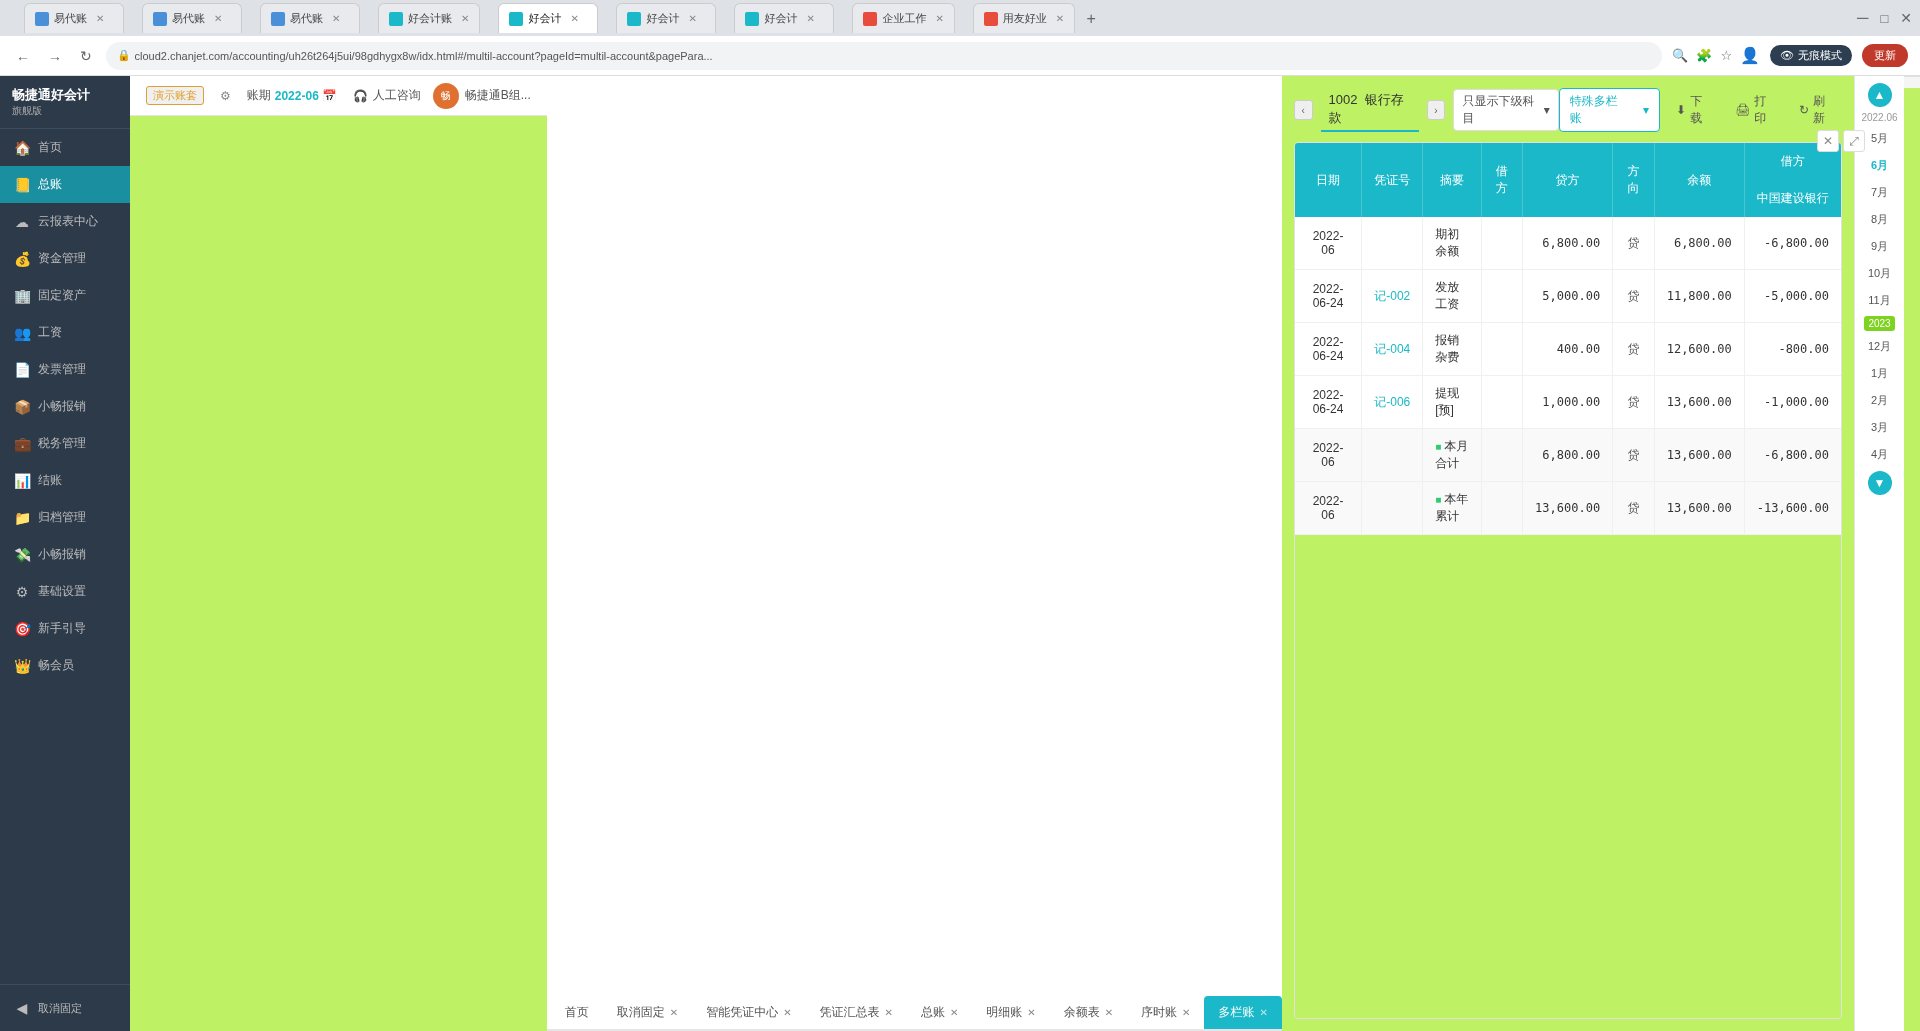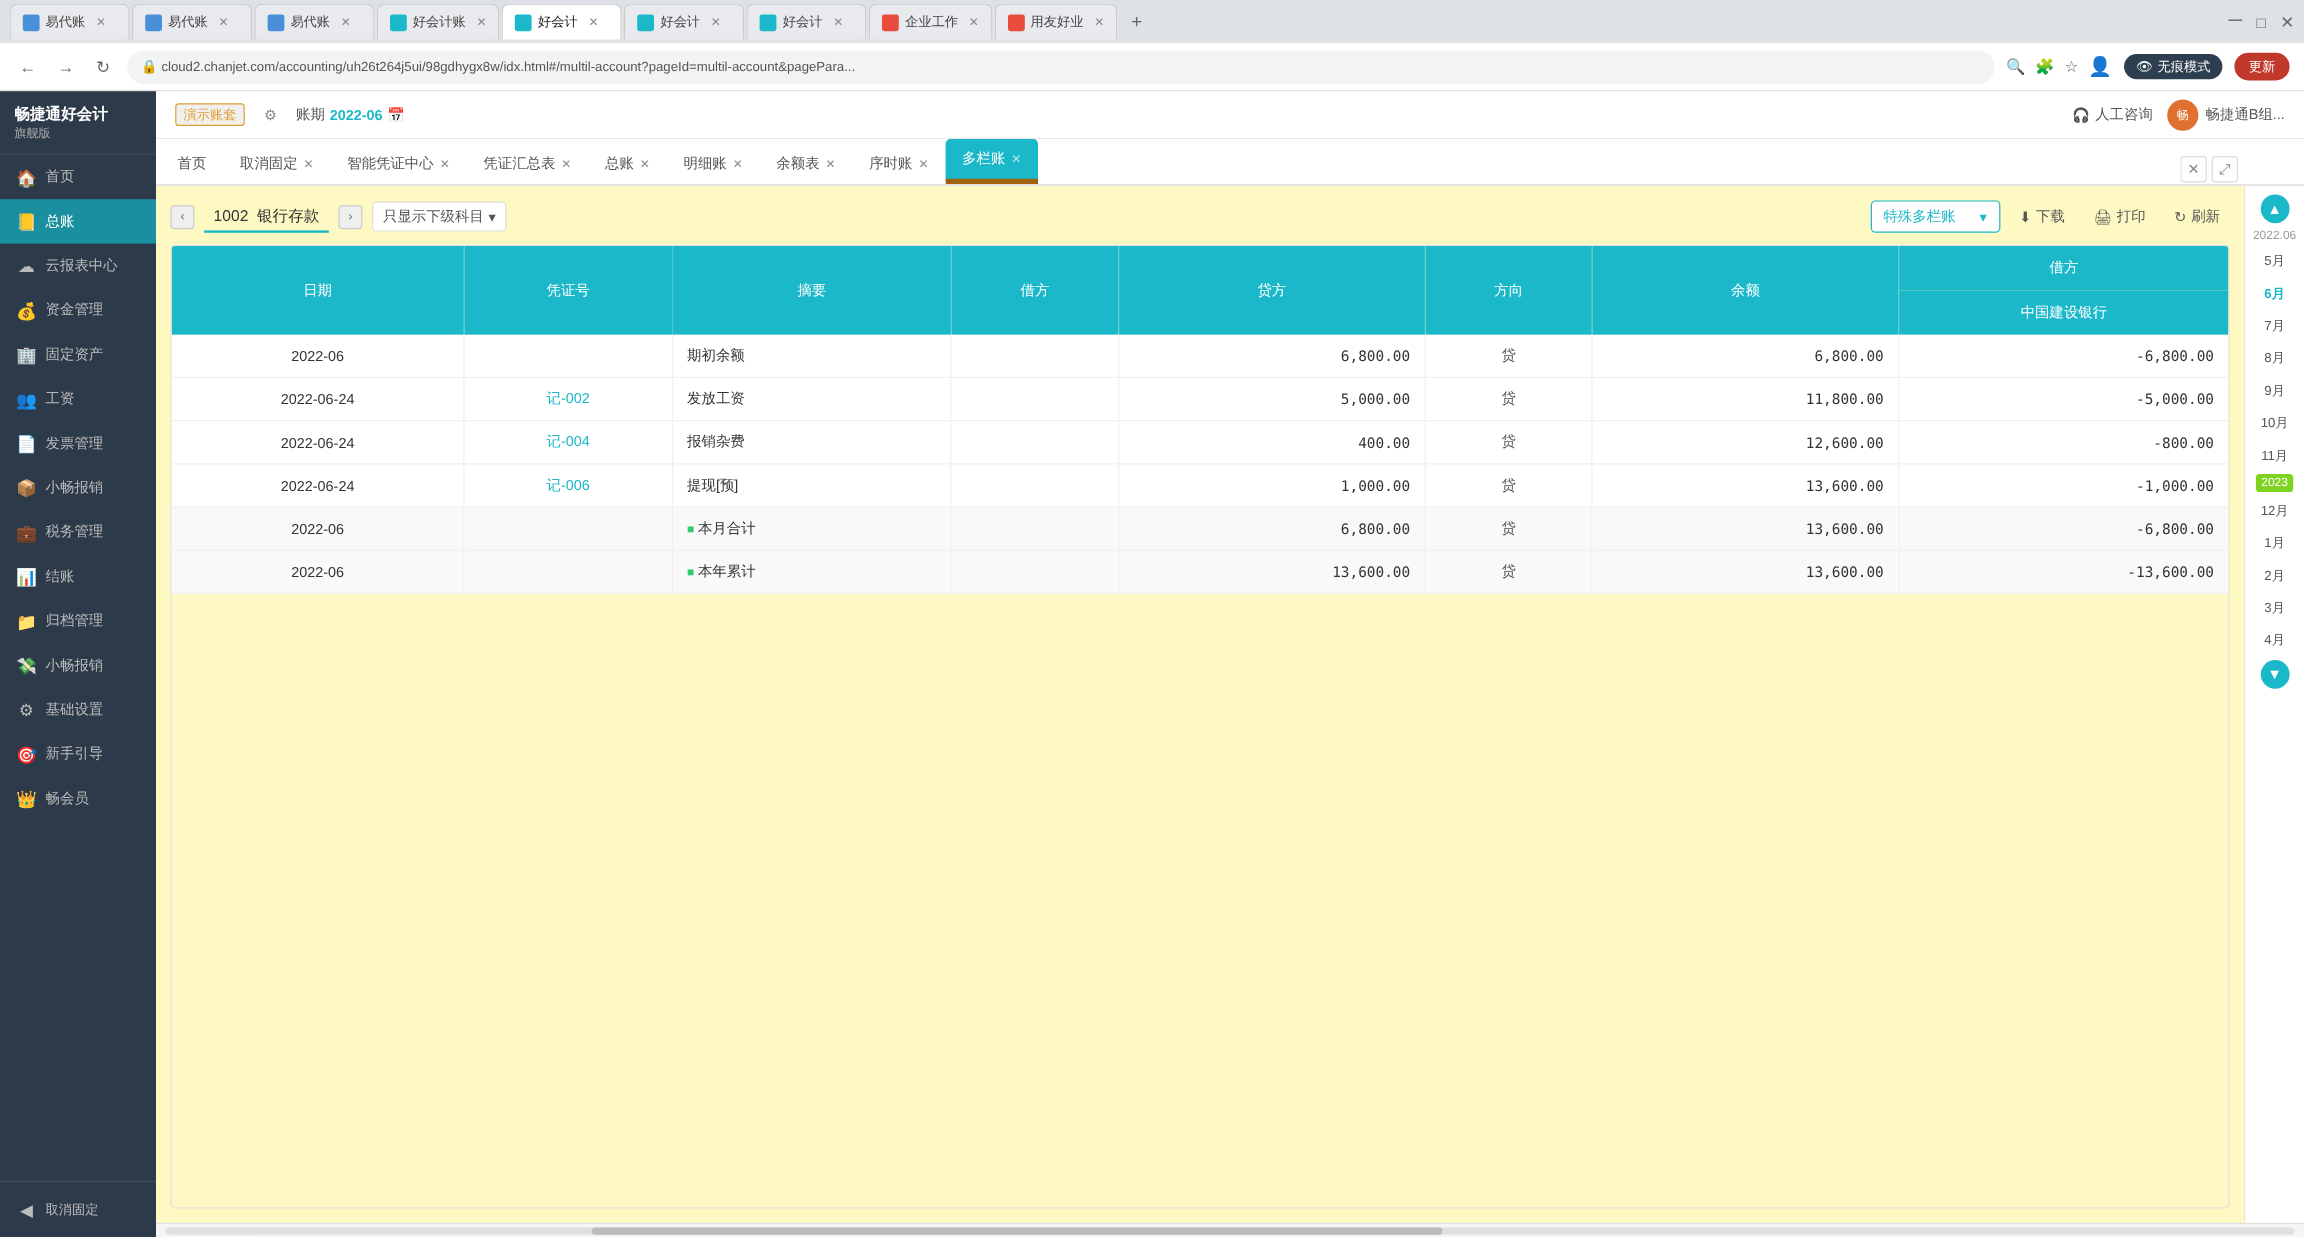--- a/index.html
+++ b/index.html
@@ -1,20 +1,20 @@
 <!DOCTYPE html>
 <html><head>
   <meta charset="utf-8">
   <style>
     * { box-sizing: border-box; margin: 0; padding: 0; }
     body { font-family: 'Microsoft YaHei', Arial, sans-serif; font-size: 12px; background: #f0f2f5; overflow: hidden; }
 
     
     .browser-chrome { background: #dee1e6; height: 36px; display: flex; align-items: center; padding: 0 8px; gap: 0; }
-    .tab { display: flex; align-items: center; height: 30px; padding: 0 10px; background: #e8eaed; border-radius: 6px 6px 0 0; font-size: 11px; color: #444; gap: 5px; min-width: 100px; cursor: pointer; border: 1px solid #ccc; border-bottom: none; margin-right: 1px; }
+    .tab { display: flex; align-items: center; height: 30px; padding: 0 10px; background: #e8eaed; border-radius: 6px 6px 0 0; font-size: 11px; color: #444; gap: 5px; min-width: 100px; cursor: pointer; border: 1px solid #ccc; border-bottom: none; margin-right: 1px; margin-left: 16px; }
     .tab.active { background: #fff; color: #222; }
     .tab .favicon { width: 14px; height: 14px; border-radius: 2px; display: inline-block; }
     .tab .close-btn { margin-left: 4px; color: #888; font-size: 10px; cursor: pointer; }
     .tab-add { width: 28px; height: 28px; display: flex; align-items: center; justify-content: center; color: #666; font-size: 16px; cursor: pointer; }
     .browser-controls { display: flex; align-items: center; gap: 12px; margin-left: auto; color: #666; font-size: 13px; }
 
     
     .address-bar { background: #fff; height: 40px; display: flex; align-items: center; padding: 0 12px; gap: 10px; border-bottom: 1px solid #ddd; }
     .nav-btn { color: #666; font-size: 14px; cursor: pointer; padding: 4px; }
     .url-box { flex: 1; height: 28px; background: #f1f3f4; border-radius: 14px; display: flex; align-items: center; padding: 0 12px; font-size: 11px; color: #555; overflow: hidden; }
@@ -30,34 +30,34 @@
     .logo-area { padding: 10px 12px; border-bottom: 1px solid #3d4d5e; }
     .logo-title { color: #fff; font-size: 13px; font-weight: bold; }
     .logo-sub { color: #aaa; font-size: 10px; }
     .nav-item { display: flex; align-items: center; gap: 8px; padding: 10px 14px; cursor: pointer; color: #bbb; font-size: 12px; transition: background 0.2s; }
     .nav-item.active { background: #1a8fa0; color: #fff; }
     .nav-icon { font-size: 14px; width: 16px; text-align: center; }
     .sidebar-bottom { margin-top: auto; padding: 8px 0; border-top: 1px solid #3d4d5e; }
     .sidebar-bottom .nav-item { font-size: 11px; padding: 7px 14px; }
 
     
-    .main { flex: 1; display: flex; flex-direction: column; overflow: hidden; background: #fef9c3; }
+    .main { flex: 1; display: flex; flex-direction: row; overflow: hidden; background: #bef264; }
 
     
     .top-bar { background: #fff; height: 40px; display: flex; align-items: center; padding: 0 16px; gap: 16px; border-bottom: 1px solid #e5e5e5; }
     .demo-badge { background: #f0f0f0; border: 1px solid #e0a030; color: #e0a030; border-radius: 3px; font-size: 11px; padding: 1px 6px; }
     .period-info { color: #555; font-size: 12px; display: flex; align-items: center; gap: 4px; }
     .top-bar-right { margin-left: auto; display: flex; align-items: center; gap: 12px; color: #555; font-size: 12px; }
     .avatar-area { display: flex; align-items: center; gap: 6px; }
     .avatar { width: 26px; height: 26px; border-radius: 50%; background: #e07030; display: flex; align-items: center; justify-content: center; color: #fff; font-size: 10px; }
 
     
     .tab-bar { background: #fff; display: flex; align-items: flex-end; padding: 0 0 0 4px; border-bottom: 2px solid #e5e5e5; overflow-x: auto; white-space: nowrap; }
     .page-tab { display: inline-flex; align-items: center; padding: 8px 14px; font-size: 12px; color: #555; cursor: pointer; border-bottom: 2px solid transparent; margin-bottom: -2px; gap: 5px; }
-    .page-tab.active { color: #fff; background: #1ab8c8; border-radius: 4px 4px 0 0; border-bottom: 6px solid #a16207; }
+    .page-tab.active { color: #fff; background: #1ab8c8; border-radius: 4px 4px 0 0; border-bottom: 2px solid #a16207; }
     .page-tab .t-close { color: inherit; font-size: 10px; opacity: 0.7; }
 
     
     .content { flex: 1; overflow: hidden; display: flex; position: relative; }
 
     
     .ledger-panel { flex: 1; overflow: hidden; display: flex; flex-direction: column; padding: 12px; }
 
     
     .sub-header { display: flex; align-items: center; justify-content: space-between; margin-bottom: 10px; }

